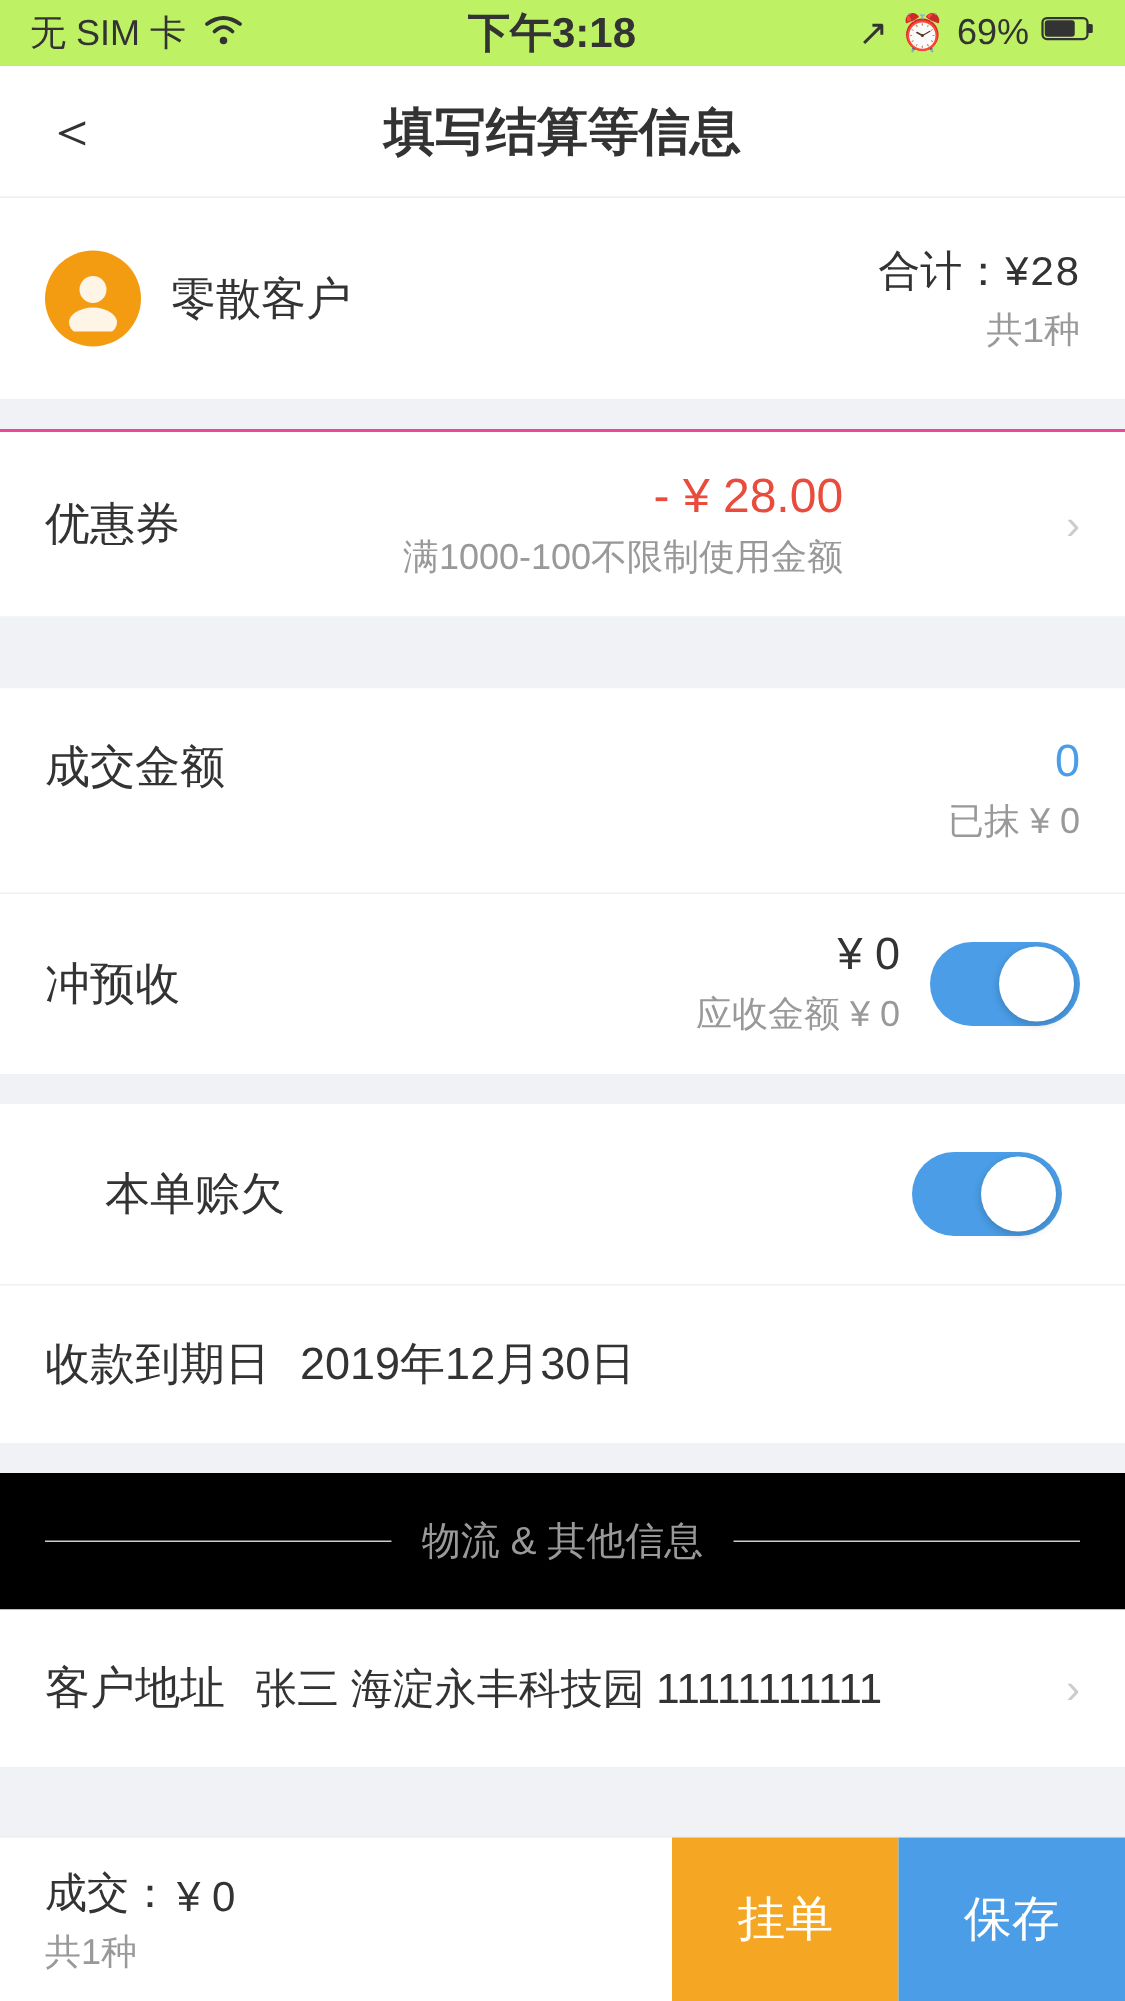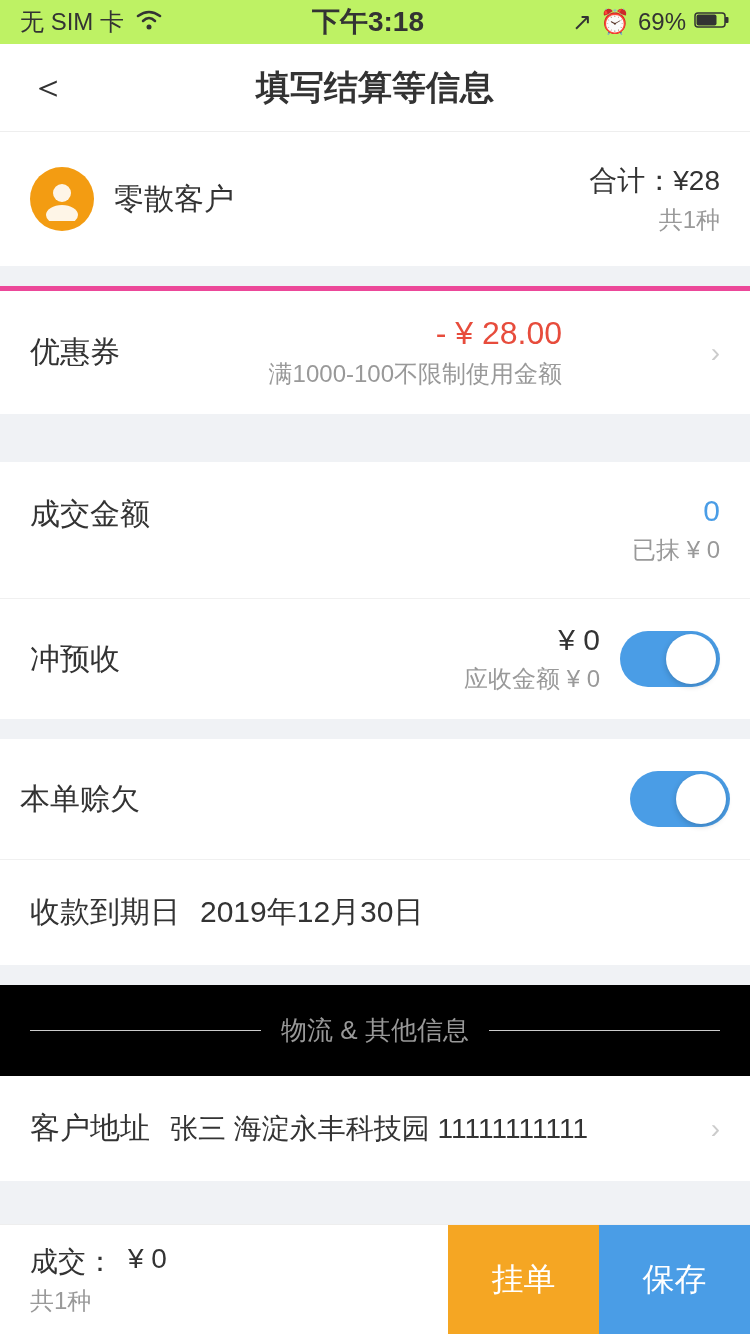--- a/index.html
+++ b/index.html
@@ -94,20 +94,21 @@
       justify-content: center;
       overflow: hidden;
     }
     .avatar svg { width: 44px; height: 44px; }
     .customer-name {
       font-size: 30px;
       color: #333;
     }
     .customer-right {
       text-align: right;
+      font-family: Liberation Mono, monospace;
     }
     .total-label {
       font-size: 28px;
       color: #333;
       font-weight: 500;
     }
     .total-count {
       font-size: 24px;
       color: #999;
       margin-top: 4px;
@@ -145,21 +146,21 @@
     }
     .chevron-right {
       color: #ccc;
       font-size: 28px;
     }
 
     
     .discount-row {
       background: #fff;
       padding: 24px 30px;
-      border-top: 5px solid #ec4899;
+      border-top: 2px solid #ec4899;
       display: flex;
       align-items: center;
       justify-content: space-between;
     }
     .discount-right {
       text-align: right;
     }
 
     
     .mozero-btn {
@@ -206,24 +207,25 @@
       align-items: center;
       gap: 20px;
     }
     .chong-values {
       text-align: right;
     }
 
     
     .sheqian-row {
       background: #fff;
-      padding: 32px 20px;
-      display: flex;
-      align-items: center;
-      justify-content: space-between;
+      padding: 32px 42px;
+      display: flex;
+      align-items: center;
+      justify-content: space-between;
+      margin-left: 28px;
     }
 
     
     .date-row {
       background: #fff;
       padding: 32px 30px;
       display: flex;
       align-items: center;
       gap: 20px;
       border-top: 1px solid #f0f0f0;
@@ -439,21 +441,21 @@
       <div class="chevron-right">›</div>
     </div>
   </div>
 
   <div style="height:200px;background:#f0f2f5;"></div>
 
 </div>
 
 <div class="bottom-bar">
   <div class="bottom-info">
-    <div style="display:flex;align-items:flex-start;gap:14px;">
+    <div style="display:flex;align-items:flex-end;gap:4px;">
       <span style="font-size:28px;color:#333;">成交：</span>
       <span style="font-size:28px;color:#333;font-weight:500;">¥ 0</span>
     </div>
     <div style="font-size:24px;color:#999;margin-top:4px;">共1种</div>
   </div>
   <div class="bottom-btn btn-hang">挂单</div>
   <div class="bottom-btn btn-save">保存</div>
 </div>
 
 </body></html>

